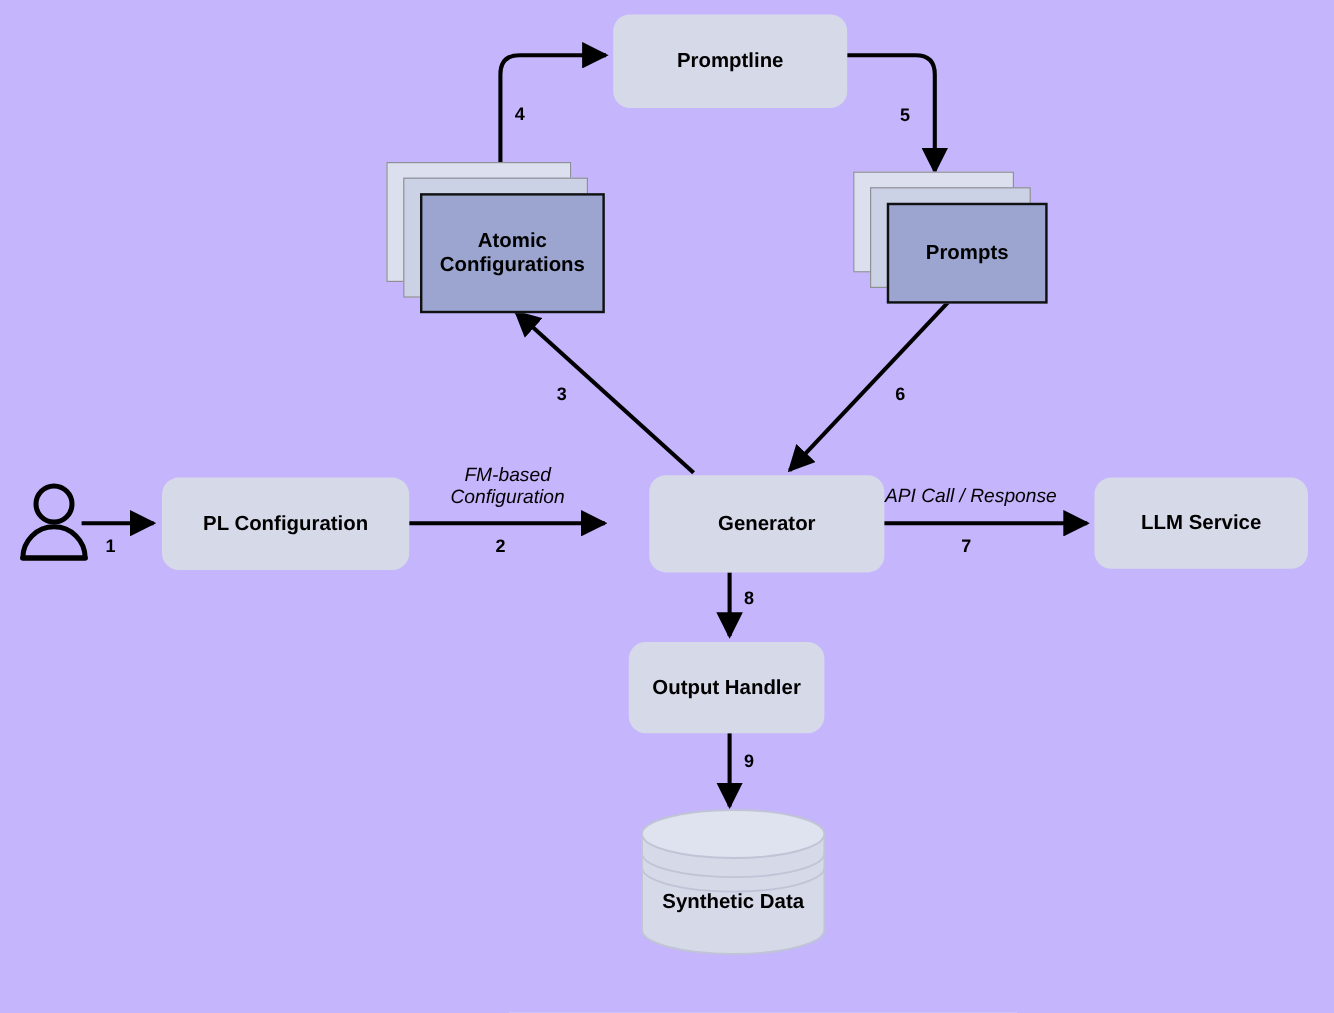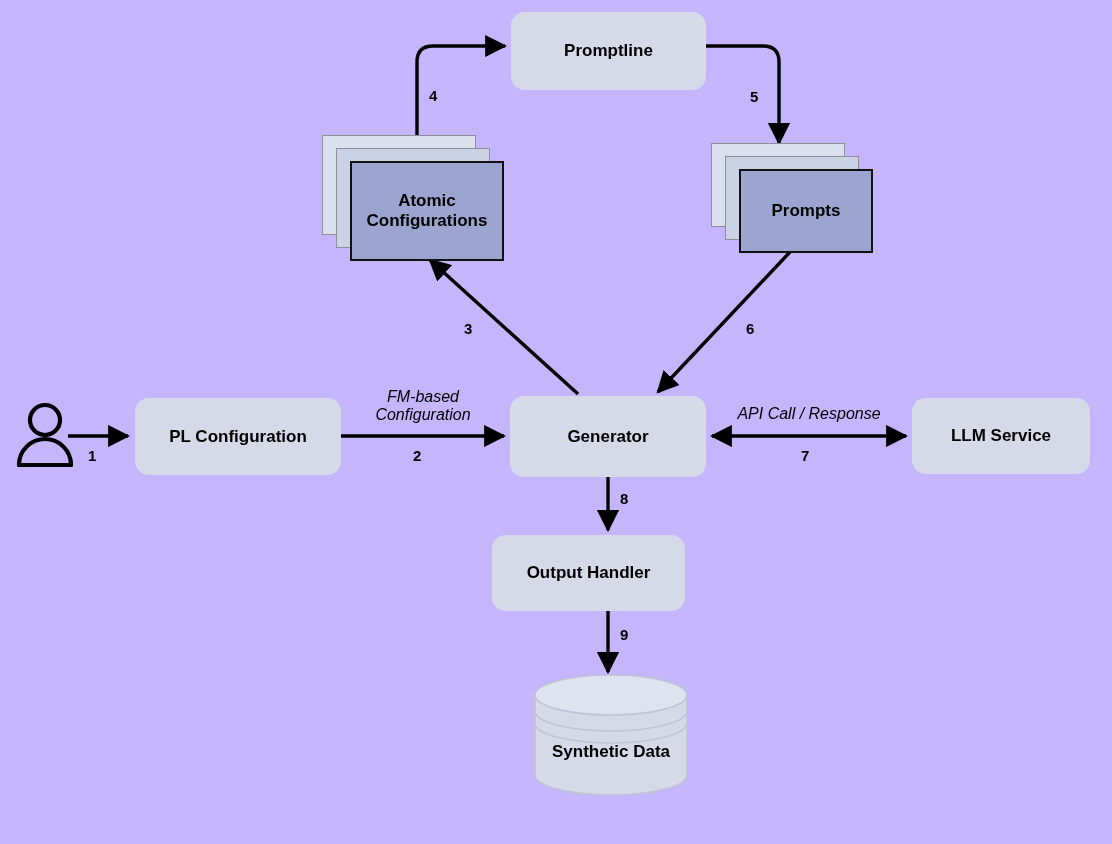--- a/index.html
+++ b/index.html
@@ -156,29 +156,29 @@
   </div>
 
   <div class="node" style="left:511px; top:12px; width:195px; height:78px;">
     <span>Promptline</span>
   </div>
 
   <div class="node" style="left:135px; top:398px; width:206px; height:77px;">
     <span>PL Configuration</span>
   </div>
 
-  <div class="node" style="left:510px; top:396px; width:196px; height:81px;">
+  <div class="node" style="left:541px; top:396px; width:196px; height:81px;">
     <span>Generator</span>
   </div>
 
   <div class="node" style="left:912px; top:398px; width:178px; height:76px;">
     <span>LLM Service</span>
   </div>
 
-  <div class="node" style="left:492px; top:535px; width:193px; height:76px;">
+  <div class="node" style="left:524px; top:535px; width:163px; height:76px;">
     <span>Output Handler</span>
   </div>
 
   <div class="stack" style="left:322px; top:135px; width:182px; height:126px;">
     <div class="card back2" style="width:154px; height:100px;"></div>
     <div class="card back1" style="width:154px; height:100px;"></div>
     <div class="card front" style="width:154px; height:100px;">
       <span style="white-space: pre-line;">Atomic
 Configurations</span>
     </div>

